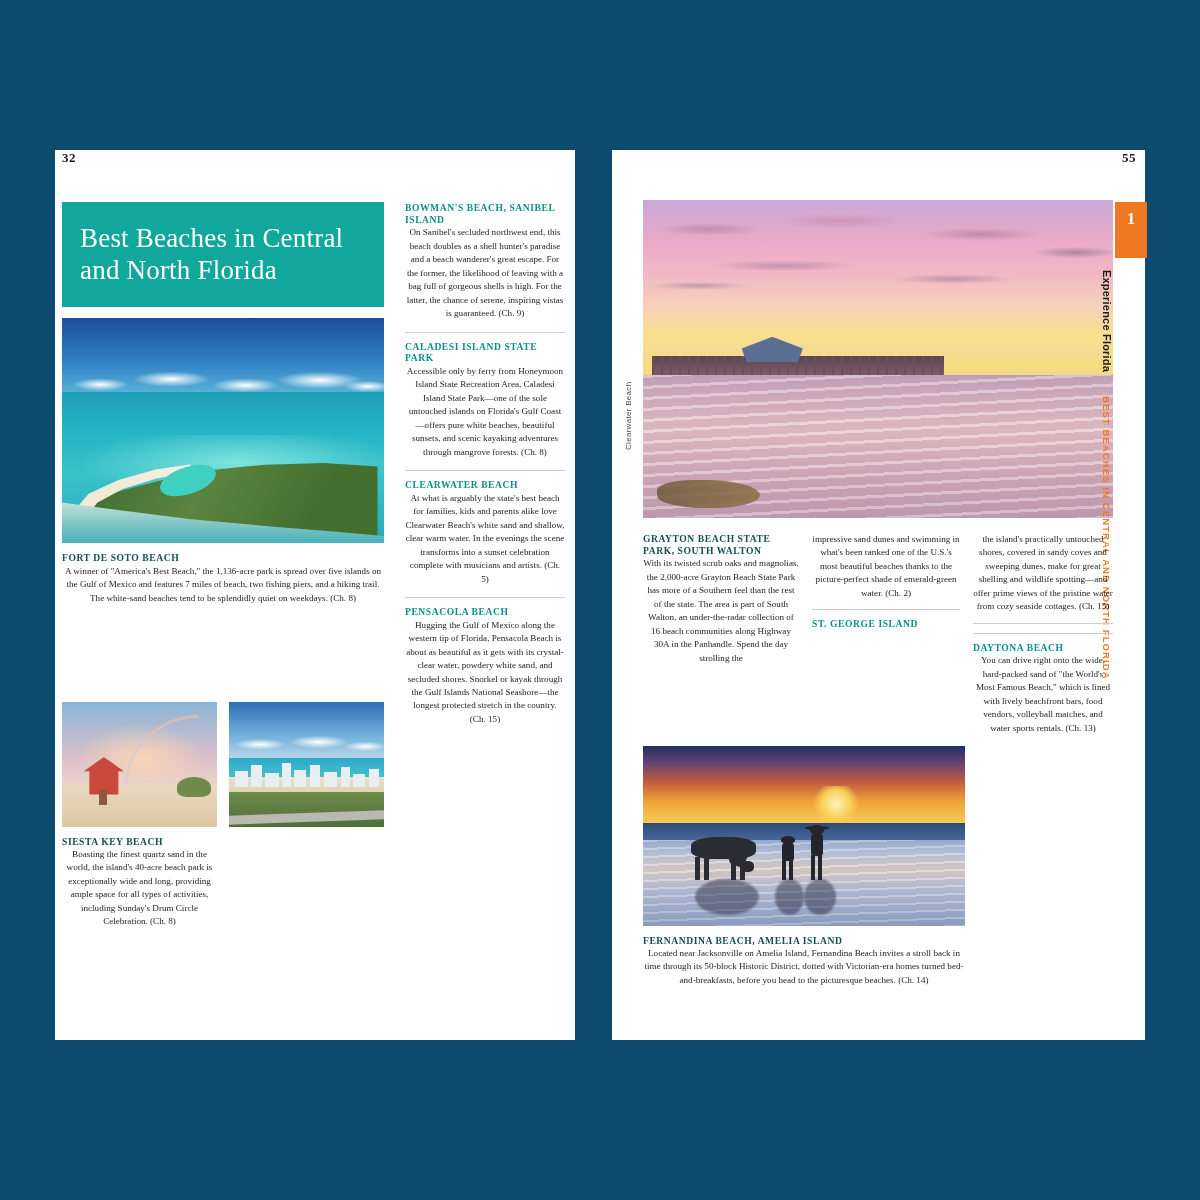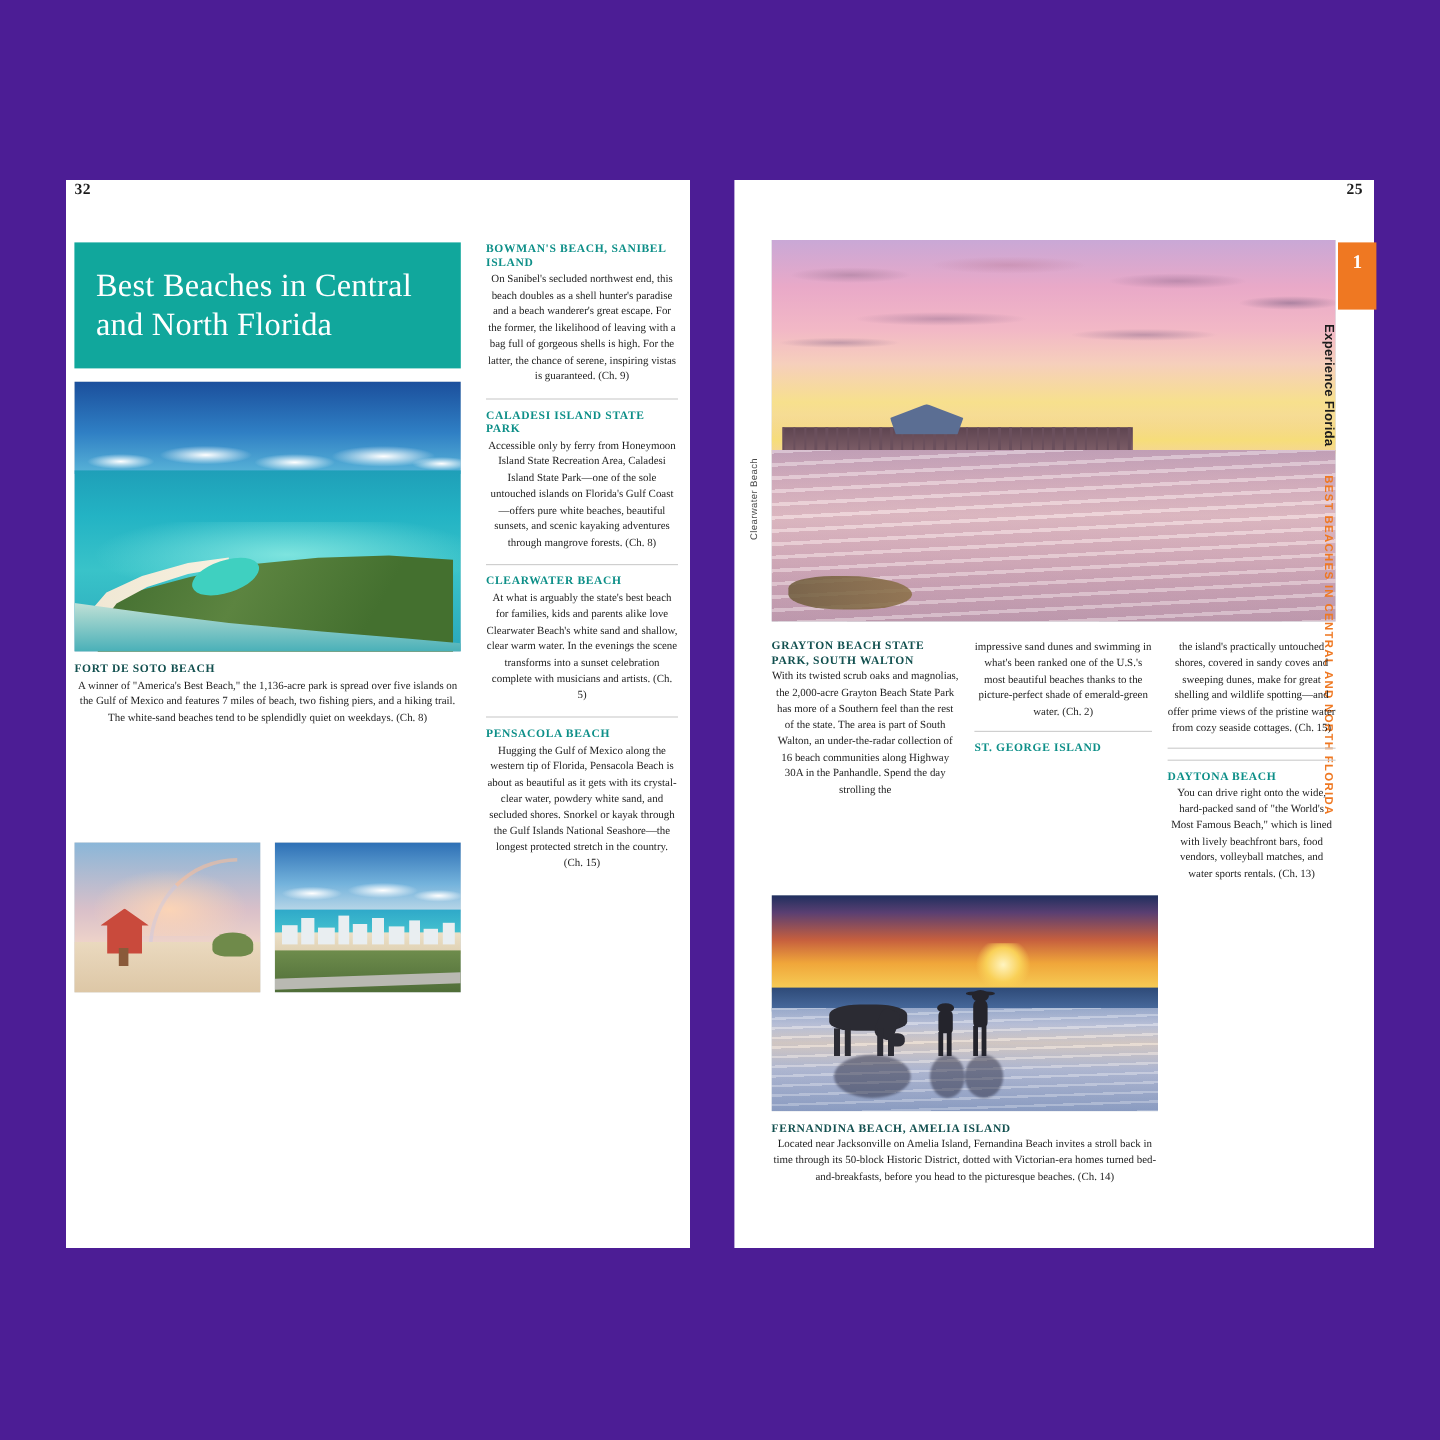--- a/index.html
+++ b/index.html
@@ -2,21 +2,21 @@
 <html><head>
 <meta charset="utf-8">
 <style>
   html,body{margin:0;padding:0;}
   body{
     width:1200px;height:1200px;
     background:#ffffff;
     font-family:"Liberation Serif", serif;
     overflow:hidden;
   }
-  .spread{position:absolute;left:0;top:0;width:1200px;height:1200px;background:#4c1d95;}
+  .spread{position:absolute;left:0;top:0;width:1200px;height:1200px;background:#0c4a6e;}
 
   
   .page{position:absolute;top:150px;height:890px;background:#fff;}
   .page-left{left:55px;width:520px;}
   .page-right{left:612px;width:533px;}
 
   .folio{
     position:absolute;top:0;
     font-family:"Liberation Serif", serif;
     font-size:13px;font-weight:700;color:#1b1b1b;letter-spacing:.5px;
@@ -281,20 +281,24 @@
         <i style="left:52%;width:7%;height:64%"></i>
         <i style="left:61%;width:9%;height:44%"></i>
         <i style="left:72%;width:6%;height:58%"></i>
         <i style="left:80%;width:8%;height:38%"></i>
         <i style="left:90%;width:7%;height:52%"></i>
       </div>
       <div class="pc-green"></div>
       <div class="pc-road"></div>
     </div>
 
+    <div class="col col-siesta">
+      <div class="caption-title">SIESTA KEY BEACH</div>
+      <p class="body">Boasting the finest quartz sand in the world, the island's 40-acre beach park is exceptionally wide and long, providing ample space for all types of activities, including Sunday's Drum Circle Celebration. (Ch. 8)</p>
+    </div>
 
 
     <div class="col col-2">
       <div class="entry">
         <h3 class="entry-title">BOWMAN'S BEACH, SANIBEL ISLAND</h3>
         <p class="body">On Sanibel's secluded northwest end, this beach doubles as a shell hunter's paradise and a beach wanderer's great escape. For the former, the likelihood of leaving with a bag full of gorgeous shells is high. For the latter, the chance of serene, inspiring vistas is guaranteed. (Ch. 9)</p>
       </div>
       <div class="rule"></div>
       <div class="entry">
         <h3 class="entry-title">CALADESI ISLAND STATE PARK</h3>
@@ -308,21 +312,21 @@
       <div class="rule"></div>
       <div class="entry">
         <h3 class="entry-title">PENSACOLA BEACH</h3>
         <p class="body">Hugging the Gulf of Mexico along the western tip of Florida, Pensacola Beach is about as beautiful as it gets with its crystal-clear water, powdery white sand, and secluded shores. Snorkel or kayak through the Gulf Islands National Seashore—the longest protected stretch in the country. (Ch. 15)</p>
       </div>
     </div>
   </div>
 
   <div class="page page-right">
 
-    <div class="folio folio-right">25</div>
+    <div class="folio folio-right">55</div>
 
     <div class="photo photo-clearwater">
       <div class="cw-sky"></div>
       <div class="cw-clouds"></div>
       <div class="cw-horizonglow"></div>
       <div class="cw-pier"></div>
       <div class="cw-hut"></div>
       <div class="cw-wetsand"></div>
       <div class="cw-ripples"></div>
       <div class="cw-weed"></div>

